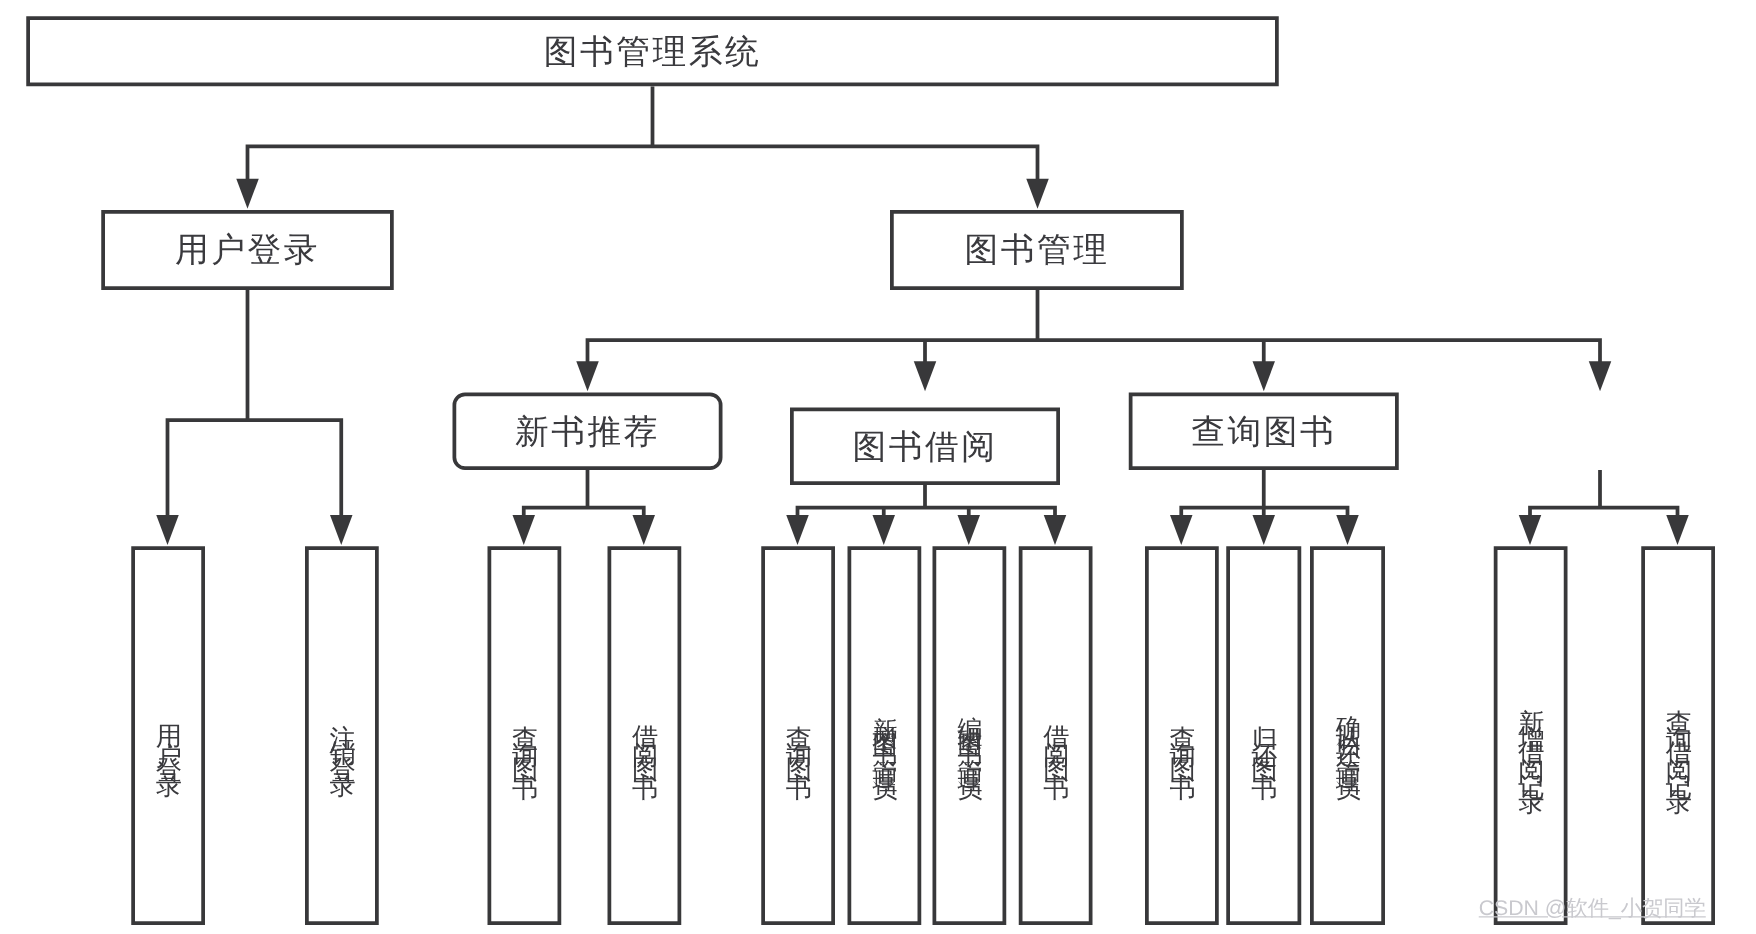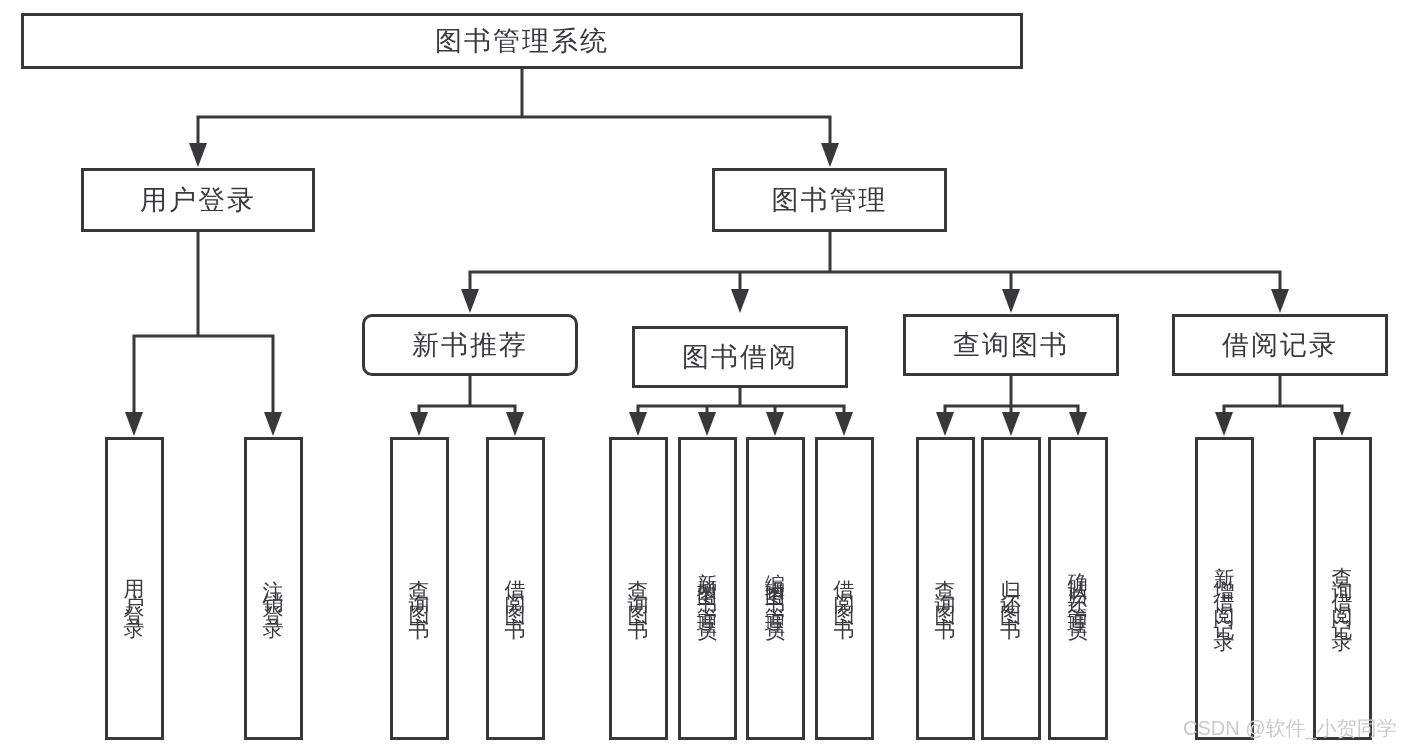--- a/index.html
+++ b/index.html
@@ -30,21 +30,21 @@
     writing-mode:vertical-rl;
     text-orientation:mixed;
     font-size:21px;
     letter-spacing:13px;
     line-height:1;
     white-space:nowrap;
   }
   .vbox.long span{font-size:20px;letter-spacing:7px;}
   .watermark{
     position:absolute;left:1183px;top:715px;
-    font-size:20px;color:var(--wm);white-space:nowrap;z-index:5;
+    font-size:17px;color:var(--wm);white-space:nowrap;z-index:5;text-decoration:underline;
   }
 </style>
 </head>
 <body>
 
 <div class="canvas">
 
   <svg class="connectors" viewBox="0 0 1405 747">
     <g>
       <path d="M522 69 V117 M198 117 H830 M198 115.5 V150 M830 115.5 V150"></path>
@@ -101,23 +101,20 @@
 
   <div class="box hbox" style="left:362px;top:314px;width:216px;height:62px;border-radius:10px;">
     <span>新书推荐</span>
   </div>
   <div class="box hbox" style="left:632px;top:326px;width:216px;height:62px;">
     <span>图书借阅</span>
   </div>
   <div class="box hbox" style="left:903px;top:314px;width:216px;height:62px;">
     <span>查询图书</span>
   </div>
-  <div class="box hbox" style="left:1172px;top:314px;width:216px;height:62px;">
-    <span>借阅记录</span>
-  </div>
 
   <div class="box vbox" style="left:105px;">
     <span>用户登录</span>
   </div>
   <div class="box vbox" style="left:244px;">
     <span>注销登录</span>
   </div>
 
   <div class="box vbox" style="left:390px;">
     <span>查询图书</span>

